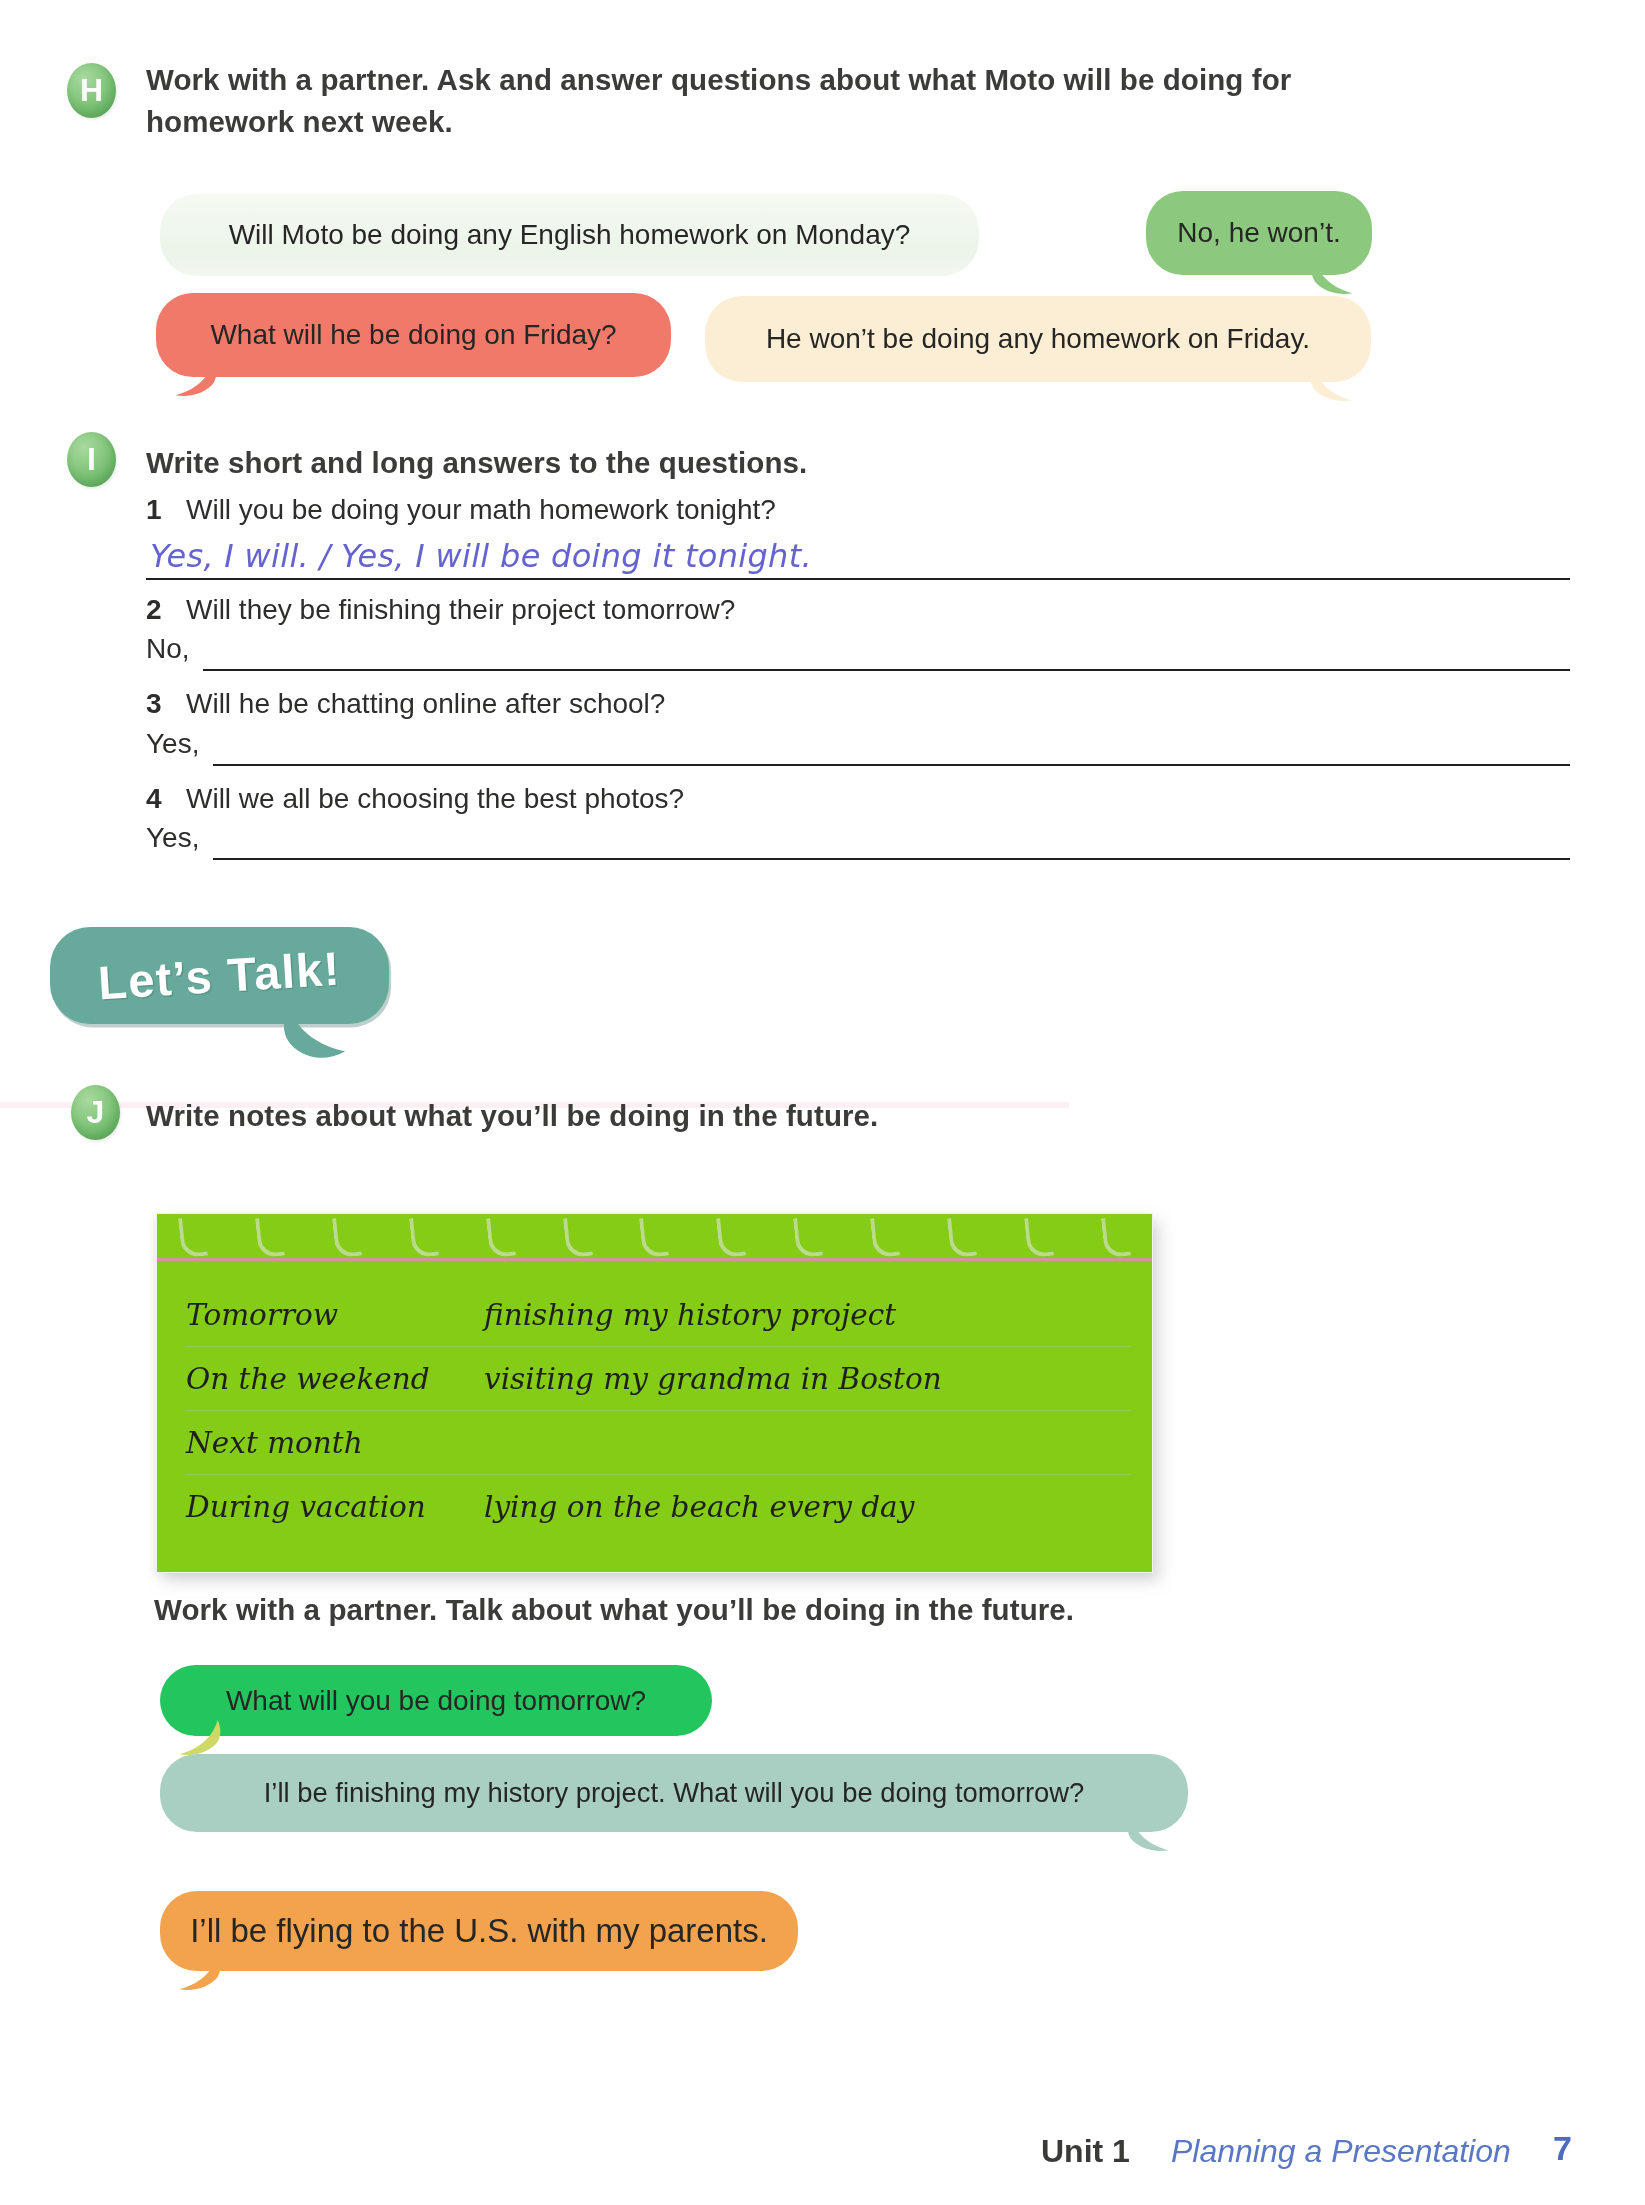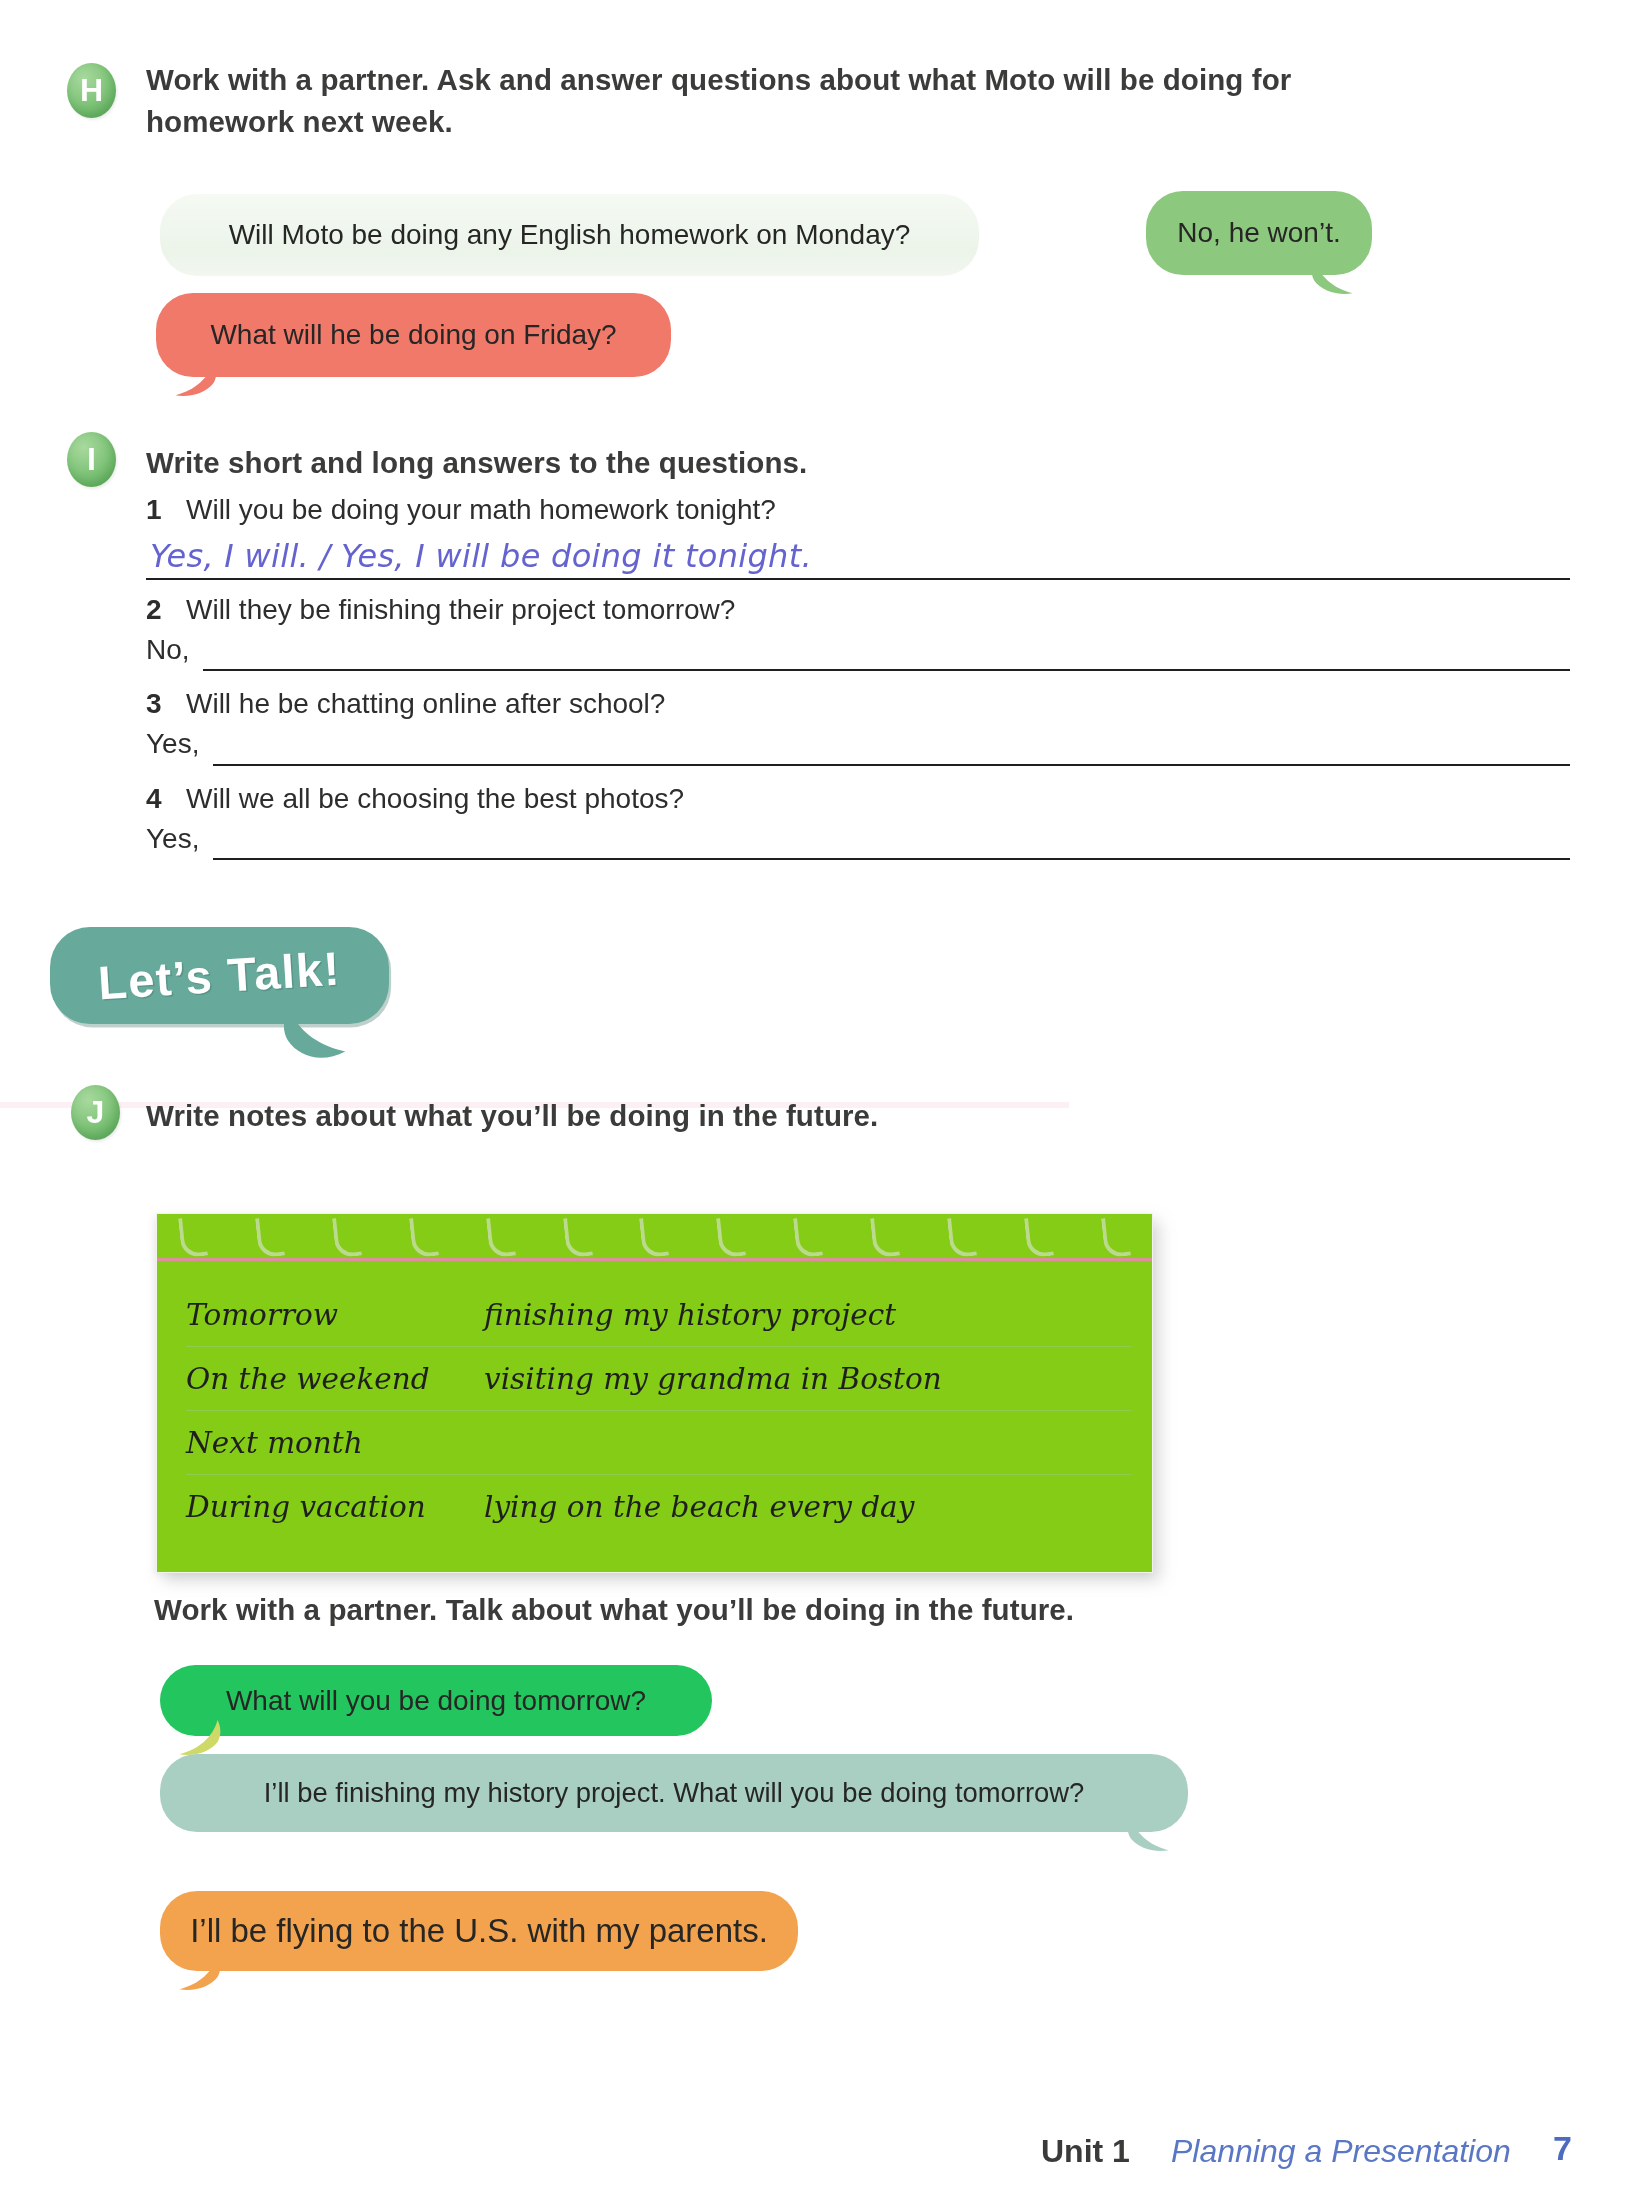--- a/index.html
+++ b/index.html
@@ -36,21 +36,21 @@
   .b-yellowgreen{left:160px;top:1651px;width:552px;height:71px;background:#22c55e;margin-top:14px;}
   .b-yellowgreen .tail svg path{fill:#ced968;}
   .b-teal{left:160px;top:1754px;width:1028px;height:78px;background:#a9cfc3;font-size:27.4px;text-align:right;}
   .b-teal .tail svg path{fill:#a9cfc3;}
   .b-orange{left:160px;top:1891px;width:638px;height:80px;background:#f3a34e;font-size:33px;}
   .b-orange .tail svg path{fill:#f3a34e;}
   
   .questions{position:absolute;left:146px;top:492px;width:1424px;}
   .q-row{display:flex;font-size:28px;color:#2d2d2c;line-height:36px;margin-bottom:5.5px;}
   .q-num{width:40px;font-weight:700;flex:0 0 40px;}
-  .answer-row{display:flex;align-items:flex-end;margin-bottom:15px;}
+  .answer-row{display:flex;align-items:flex-start;margin-bottom:15px;}
   .answer-prefix{font-size:28px;color:#2d2d2c;margin-right:13.7px;padding-bottom:5.5px;white-space:nowrap;}
   .answer-line{flex:1;border-bottom:2.1px solid #1f1f1f;min-height:44px;display:flex;align-items:flex-end;}
   .answer-text{
     font-family:"DejaVu Sans", sans-serif;font-style:italic;font-size:32px;color:#6463cf;
     letter-spacing:0.3px;padding:0 0 2.7px 4.1px;white-space:nowrap;
   }
   
   .badge{
     position:absolute;left:50px;top:927px;width:339px;height:97px;background:#67a99a;border-radius:40px;
     display:flex;align-items:center;justify-content:center;box-shadow:2.1px 3.4px 0 rgba(70,120,110,.35);
@@ -110,20 +110,28 @@
 
   <div class="bubble b-salmon">
     <span>What will he be doing on Friday?</span>
     <span class="tail tail-left">
       <svg viewBox="0 0 66 54">
           <path d="M8,0 C14,24 36,44 64,50 C42,54 18,46 8,32 C2,22 3,10 8,0 Z"></path>
         </svg>
     </span>
   </div>
 
+  <div class="bubble b-cream">
+    <span>He won’t be doing any homework on Friday.</span>
+    <span class="tail tail-right">
+      <svg viewBox="0 0 66 54">
+          <path d="M8,0 C14,24 36,44 64,50 C42,54 18,46 8,32 C2,22 3,10 8,0 Z"></path>
+        </svg>
+    </span>
+  </div>
 
   <div class="circle-letter" style="left:67px;top:432px;">
     <span>I</span>
   </div>
   <div class="instruction" style="left:146px;top:442px;width:1302px;">Write short and long answers to the questions.</div>
 
   <div class="questions">
 
     <div>
       <div class="q-row">

